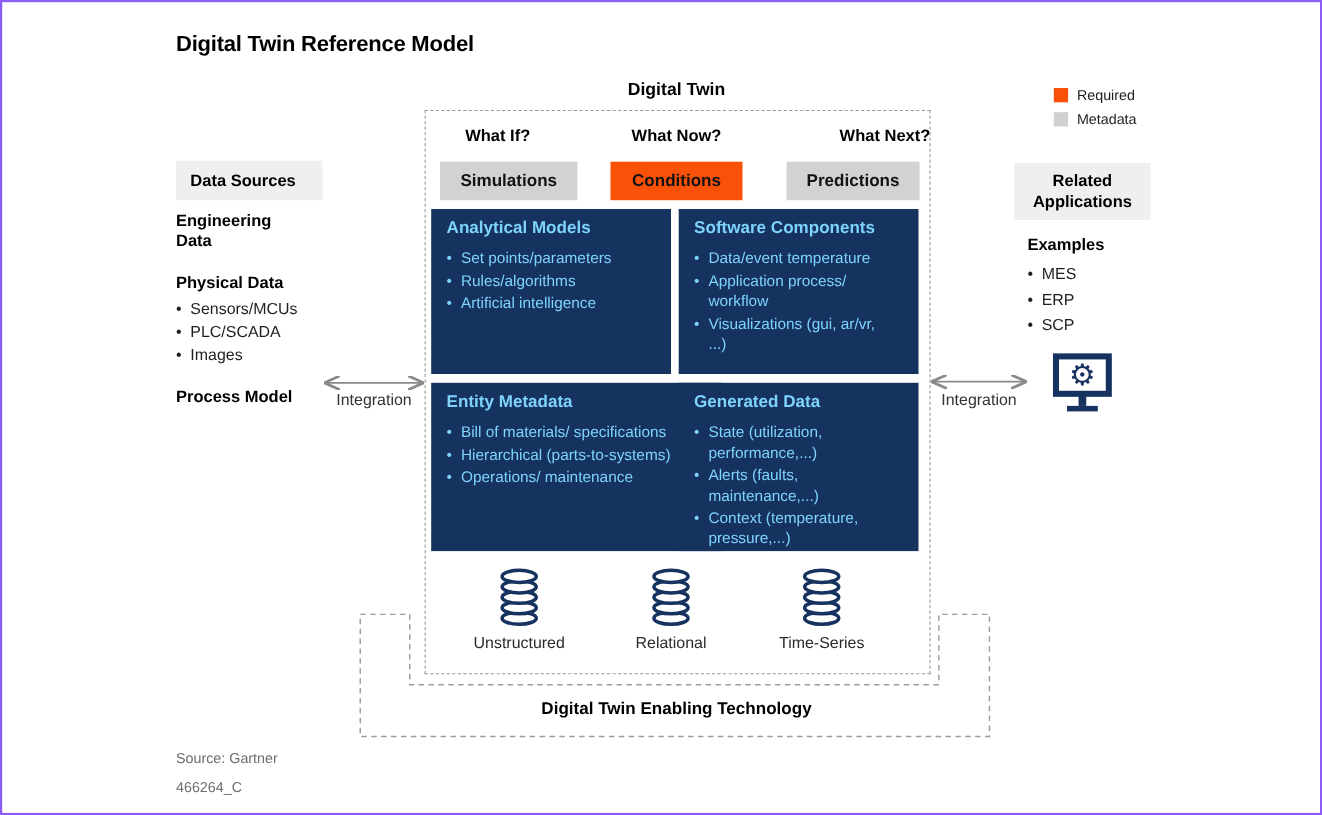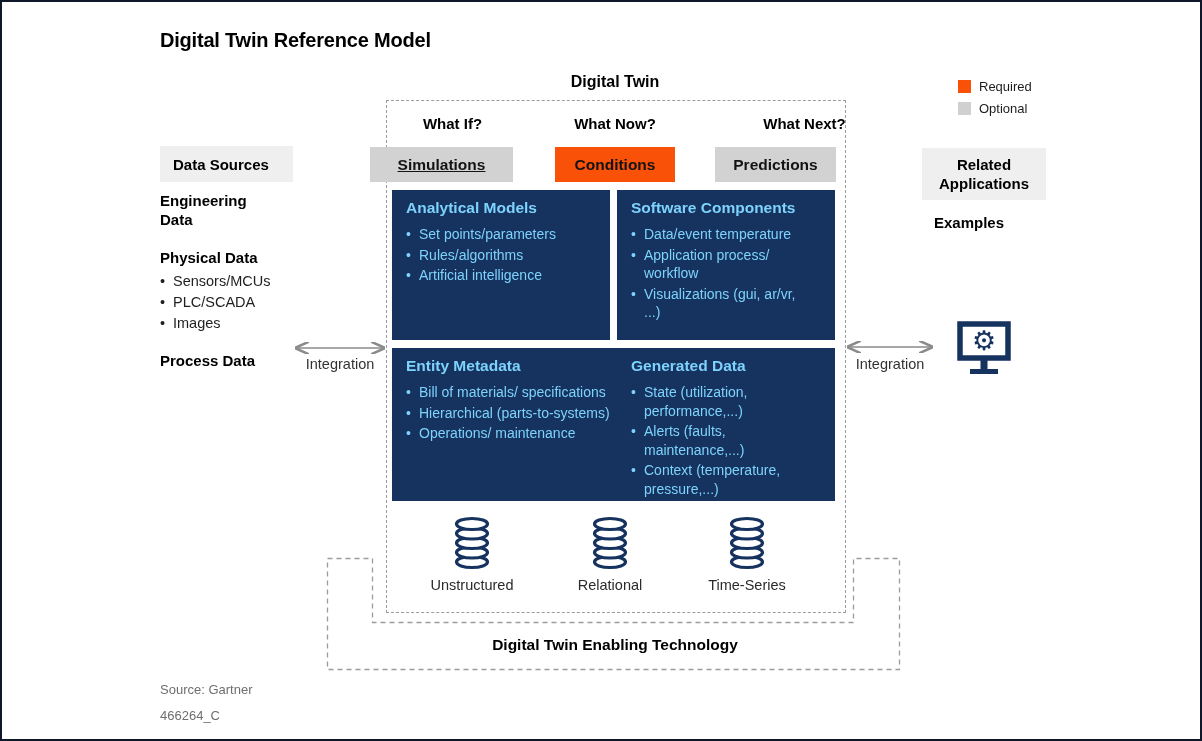--- a/index.html
+++ b/index.html
@@ -1,36 +1,36 @@
 <!DOCTYPE html>
 <html><head>
 <meta charset="utf-8">
 <style>
   html,body{margin:0;padding:0;background:#fff;}
   .canvas{
     position:relative;width:1202px;height:741px;box-sizing:border-box;
-    border:2px solid #0f172a;background:#fff;overflow:hidden;
+    border:2px solid #8b5cf6;background:#fff;overflow:hidden;
     font-family:"Liberation Sans","DejaVu Sans",sans-serif;color:#111;
   }
   .abs{position:absolute;}
   .page-title{left:158px;top:27px;font-size:20px;font-weight:bold;letter-spacing:-0.2px;color:#000;}
   
   .legend-row{display:flex;align-items:center;gap:8px;font-size:13px;color:#1c1c1c;}
   .legend-swatch{width:13px;height:13px;flex:0 0 13px;}
   .sw-required{background:#F95108;}
   .sw-optional{background:#D0D0D0;}
   
   .dt-frame{left:384px;top:98px;width:458px;height:511px;border:1px dashed #9b9b9b;}
   .dt-label{left:384px;top:71px;width:458px;text-align:center;font-size:16px;font-weight:bold;color:#000;}
   .question{font-size:15px;font-weight:bold;text-align:center;color:#000;top:113px;}
   .q0{left:388px;width:125px;} .q1{left:553px;width:120px;} .q2{left:742px;width:121px;text-align:center;}
   .mode-btn{top:145px;height:35px;line-height:35px;text-align:center;font-size:15.5px;font-weight:bold;color:#131313;}
   .btn-optional{background:#D2D2D2;}
   .btn-required{background:#F95108;}
-  .b0{left:368px;width:143px;text-decoration:underline;} .b1{left:553px;width:120px;} .b2{left:713px;width:121px;}
+  .b0{left:398px;width:125px;} .b1{left:553px;width:120px;} .b2{left:713px;width:121px;}
   
   .navy-box{background:#16325F;color:#7dd3fc;box-sizing:border-box;padding:9px 27px 8px 14px;}
   .nb0{left:390px;top:188px;width:218px;height:150px;}
   .nb1{left:615px;top:188px;width:218px;height:150px;}
   .nb2{left:390px;top:346px;width:264px;height:153px;}
   .nb3{left:615px;top:346px;width:218px;height:153px;}
   .navy-box h3{margin:0 0 8px 0;font-size:15.5px;font-weight:bold;}
   ul.bullets{list-style:none;margin:0;padding:0;}
   ul.bullets li{position:relative;padding-left:13px;font-size:14px;line-height:1.33;margin-bottom:2px;}
   ul.bullets li::before{content:"\2022";position:absolute;left:0;top:0;}
@@ -82,21 +82,21 @@
   </svg>
 
   <div class="abs page-title">Digital Twin Reference Model</div>
 
   <div class="abs legend-row" style="left:956px;top:77px;">
     <span class="legend-swatch sw-required"></span>
     <span>Required</span>
   </div>
   <div class="abs legend-row" style="left:956px;top:99px;">
     <span class="legend-swatch sw-optional"></span>
-    <span>Optional</span>
+    <span>Metadata</span>
   </div>
 
   <div class="abs dt-label">Digital Twin</div>
   <div class="abs dt-frame"></div>
 
   <div class="abs question q0">What If?</div>
   <div class="abs question q1">What Now?</div>
   <div class="abs question q2">What Next?</div>
 
   <div class="abs mode-btn btn-optional b0">Simulations</div>
@@ -176,29 +176,36 @@
     </div>
     <div class="ds-section">
       <h4>Physical Data</h4>
       <ul class="bullets">
         <li>Sensors/MCUs</li>
         <li>PLC/SCADA</li>
         <li>Images</li>
       </ul>
     </div>
     <div class="ds-section">
-      <h4>Process Data</h4>
+      <h4>Process Model</h4>
     </div>
   </div>
 
   <div class="abs integration-label il-left">Integration</div>
   <div class="abs integration-label il-right">Integration</div>
 
   <div class="abs panel-header ra-header">Related Applications</div>
   <div class="abs examples-title">Examples</div>
+  <div class="abs examples-list">
+    <ul class="bullets">
+      <li>MES</li>
+      <li>ERP</li>
+      <li>SCP</li>
+    </ul>
+  </div>
 
   <svg class="abs" style="left:953px;top:317px;width:58px;height:58px;" viewBox="0 0 58 58">
     <rect x="5" y="5" width="48" height="34" fill="none" stroke="#16325F" stroke-width="5.5"></rect>
     <text x="29" y="31" text-anchor="middle" font-family="DejaVu Sans" font-size="27" fill="#16325F">⚙</text>
     <rect x="25.5" y="41" width="7" height="9" fill="#16325F"></rect>
     <rect x="15" y="50" width="28" height="5" fill="#16325F"></rect>
   </svg>
 
   <div class="abs source-line sl1">Source: Gartner</div>
   <div class="abs source-line sl2">466264_C</div>

